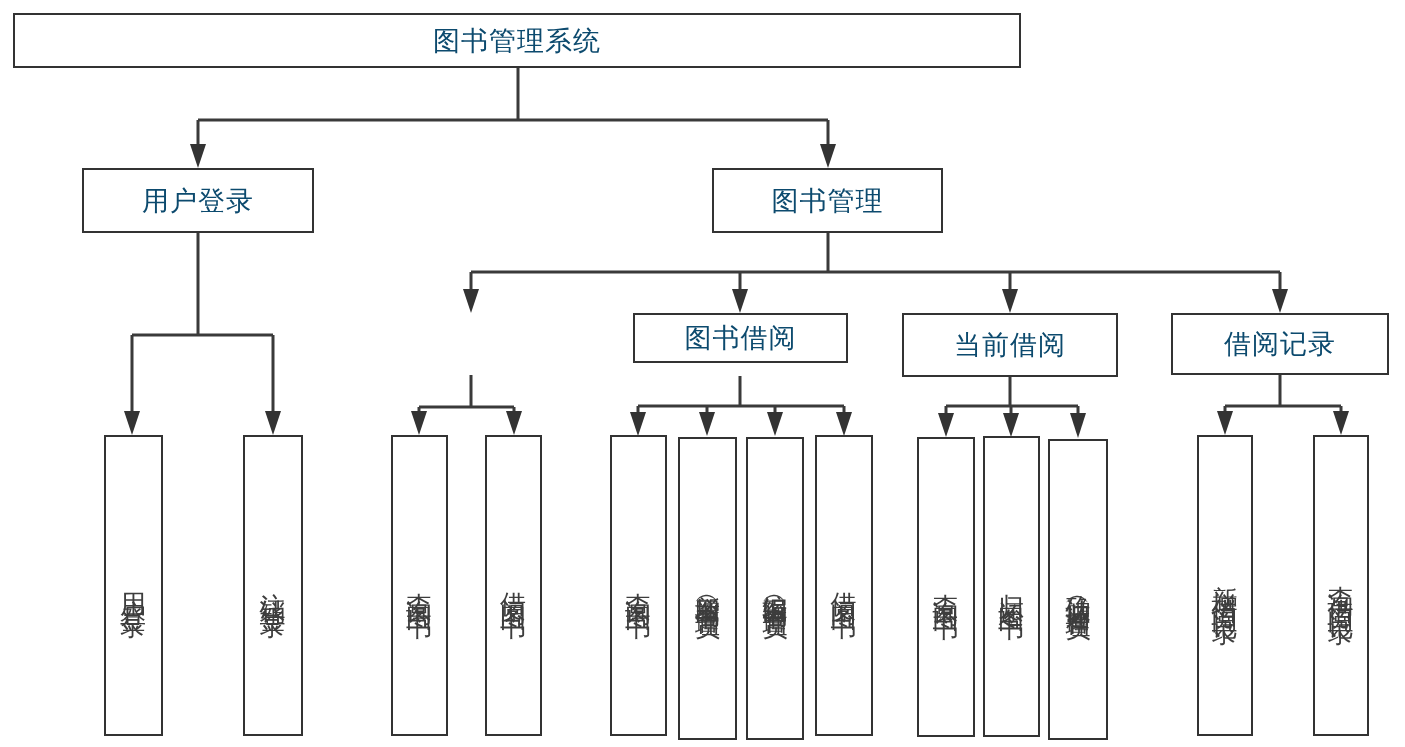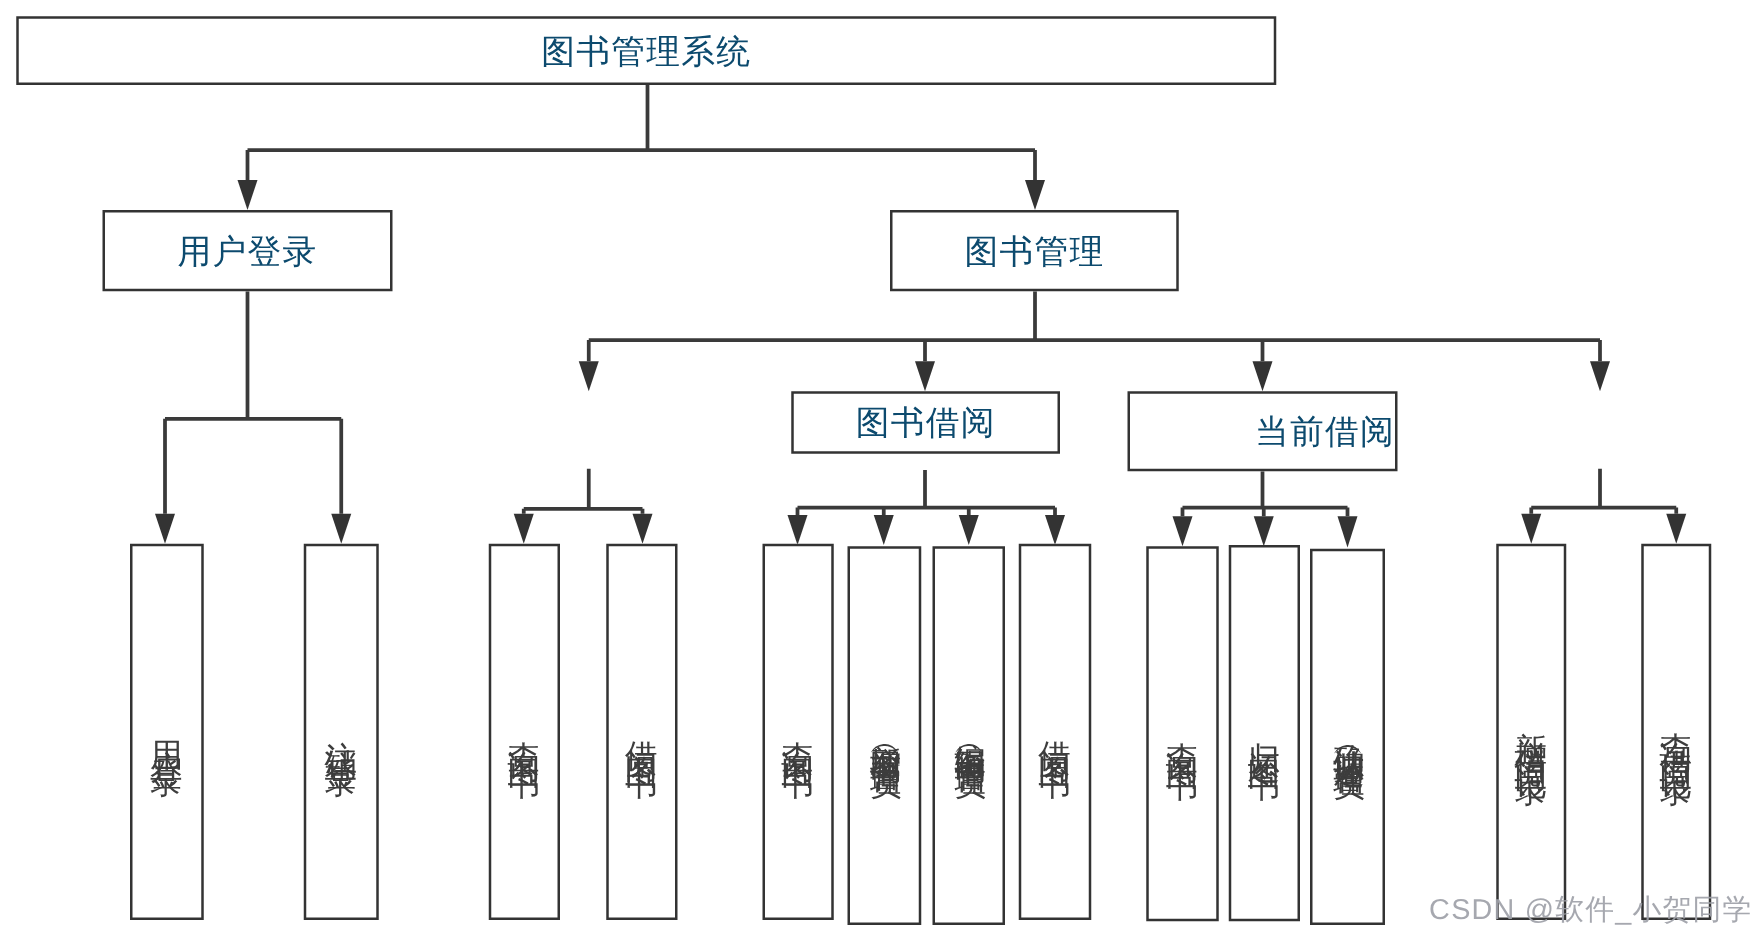--- a/index.html
+++ b/index.html
@@ -123,22 +123,25 @@
   <div class="node" style="left:104px; top:435px; width:59px; height:301px;">
     <span class="vlabel">用户登录</span>
   </div>
   <div class="node" style="left:243px; top:435px; width:60px; height:301px;">
     <span class="vlabel">注销登录</span>
   </div>
 
   <div class="node" style="left:633px; top:313px; width:215px; height:50px;">
     <span class="hlabel">图书借阅</span>
   </div>
-  <div class="node" style="left:902px; top:313px; width:216px; height:64px;justify-content:flex-end;">
+  <div class="node" style="left:902px; top:313px; width:216px; height:64px;">
     <span class="hlabel">当前借阅</span>
+  </div>
+  <div class="node" style="left:1171px; top:313px; width:218px; height:62px;">
+    <span class="hlabel">借阅记录</span>
   </div>
 
   <div class="node" style="left:391px; top:435px; width:57px; height:301px;">
     <span class="vlabel">查询图书</span>
   </div>
   <div class="node" style="left:485px; top:435px; width:57px; height:301px;">
     <span class="vlabel">借阅图书</span>
   </div>
 
   <div class="node" style="left:610px; top:435px; width:57px; height:301px;">
@@ -164,15 +167,14 @@
     <span class="vlabel long">确认归还（管理员）</span>
   </div>
 
   <div class="node" style="left:1197px; top:435px; width:56px; height:301px;">
     <span class="vlabel">新增借阅记录</span>
   </div>
   <div class="node" style="left:1313px; top:435px; width:56px; height:301px;">
     <span class="vlabel">查询借阅记录</span>
   </div>
 
-  <div class="watermark">CSDN @软件_小贺同学</div>
 
 </div>
 
 </body></html>

